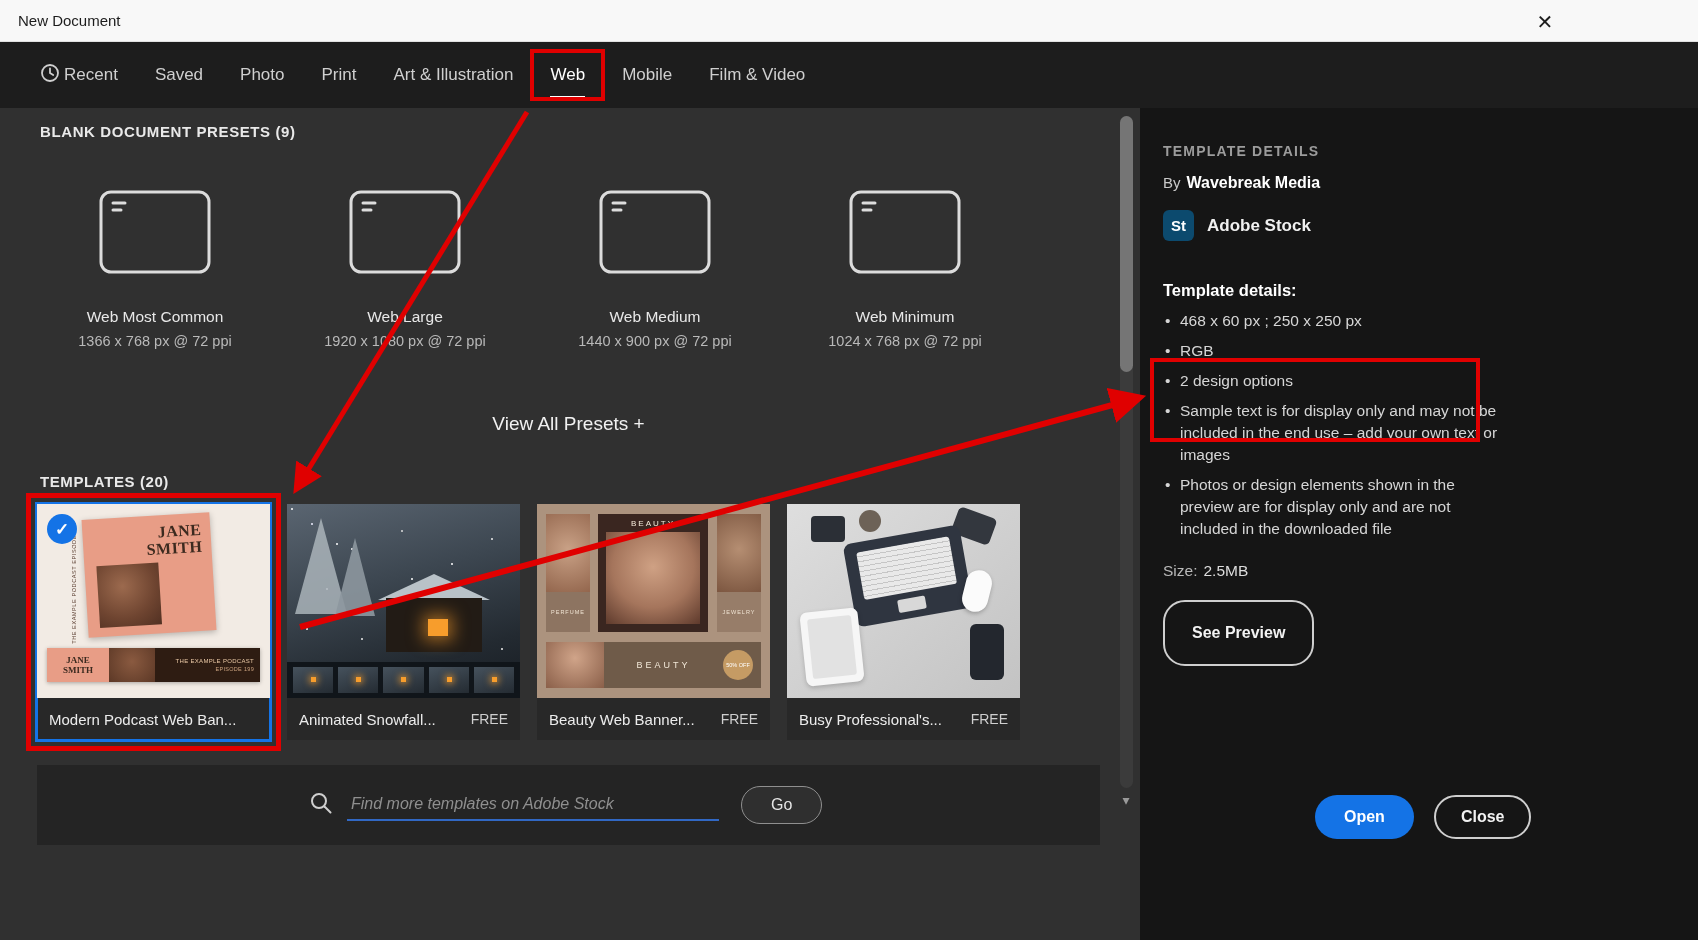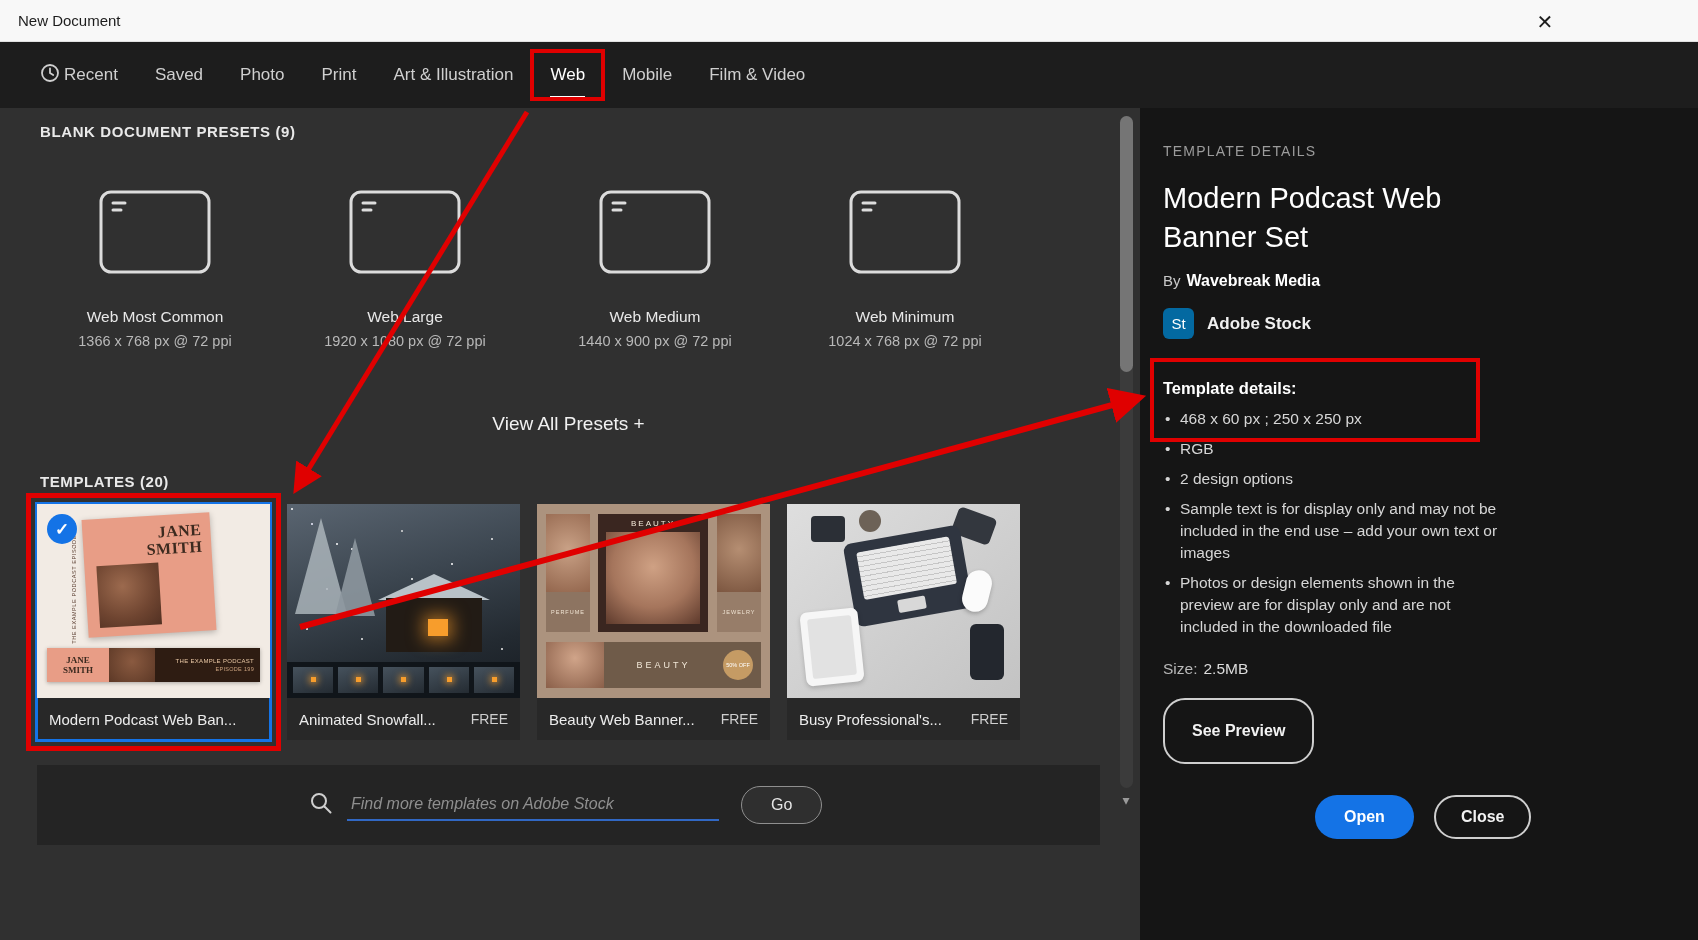--- a/index.html
+++ b/index.html
@@ -143,26 +143,26 @@
     color:#e6e6e6; font-size:16px; padding:9px 29px; cursor:pointer; font-family:"Liberation Sans", sans-serif; }
 
   
   .scrollbar { position:absolute; top:8px; right:7px; width:13px; height:672px; background:#3b3b3b; border-radius:7px; cursor:pointer; }
   .scroll-thumb { position:absolute; top:0; left:0; width:13px; height:256px; background:#757575; border-radius:7px; cursor:grab; }
   .scroll-down { position:absolute; top:684px; right:6px; width:16px; text-align:center; color:#9a9a9a; font-size:14px; cursor:pointer; }
 
   
   .anno-details { position:absolute; left:10px; top:250px; width:330px; height:84px;
     border:4px solid #e00000; pointer-events:none; z-index:20; }
-  .panel-head { font-size:14px; font-weight:400; color:#9c9c9c; letter-spacing:1.2px; }
+  .panel-head { font-size:14px; font-weight:700; color:#9c9c9c; letter-spacing:1.2px; }
   .tpl-title { margin:20px 0 0; font-size:29px; font-weight:400; line-height:1.35; color:#ffffff; width:340px; }
   .by-line { margin-top:15px; font-size:15px; color:#c9c9c9; }
   .by-line .author { color:#ffffff; font-size:16px; font-weight:700; margin-left:6px; }
   .stock-row { margin-top:18px; display:flex; align-items:center; }
-  .stock-badge { width:31px; height:31px; border-radius:6px; background:#0369a1; color:#fff; font-weight:400;
+  .stock-badge { width:31px; height:31px; border-radius:6px; background:#0c4a6e; color:#fff; font-weight:700;
     font-size:15px; display:flex; align-items:center; justify-content:center; }
   .stock-label { margin-left:13px; font-size:17px; color:#f0f0f0; font-weight:600; }
   .details-label { margin-top:40px; font-size:16.5px; font-weight:700; color:#ffffff; }
   .bullets { margin:10px 0 0; padding:0; list-style:none; width:340px; }
   .bullets li { position:relative; padding-left:17px; font-size:15.5px; color:#d6d6d6; line-height:1.42; margin-bottom:8px; }
   .bullets li::before { content:"\2022"; position:absolute; left:2px; color:#d6d6d6; }
   .size-line { margin-top:22px; font-size:15.5px; color:#b9b9b9; }
   .size-line .size-value { color:#dcdcdc; margin-left:6px; }
   .preview-btn { margin-top:20px; display:inline-block; background:transparent; border:2px solid #cfcfcf;
     border-radius:22px; color:#f2f2f2; font-size:16px; font-weight:700; padding:22px 27px; cursor:pointer;
@@ -402,21 +402,20 @@
         <div class="scroll-thumb"></div>
       </div>
       <div class="scroll-down">▾</div>
 
     </main>
 
     <aside class="aside">
       <div class="anno-details"></div>
 
       <div class="panel-head">TEMPLATE DETAILS</div>
-      <h1 class="tpl-title">Modern Podcast Web Banner Set</h1>
 
       <div class="by-line">
         <span>By</span><span class="author">Wavebreak Media</span>
       </div>
 
       <div class="stock-row">
         <span class="stock-badge">St</span>
         <span class="stock-label">Adobe Stock</span>
       </div>
 

